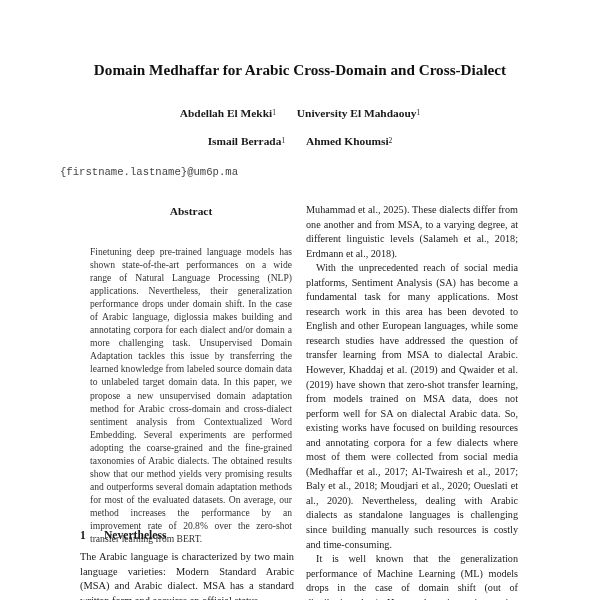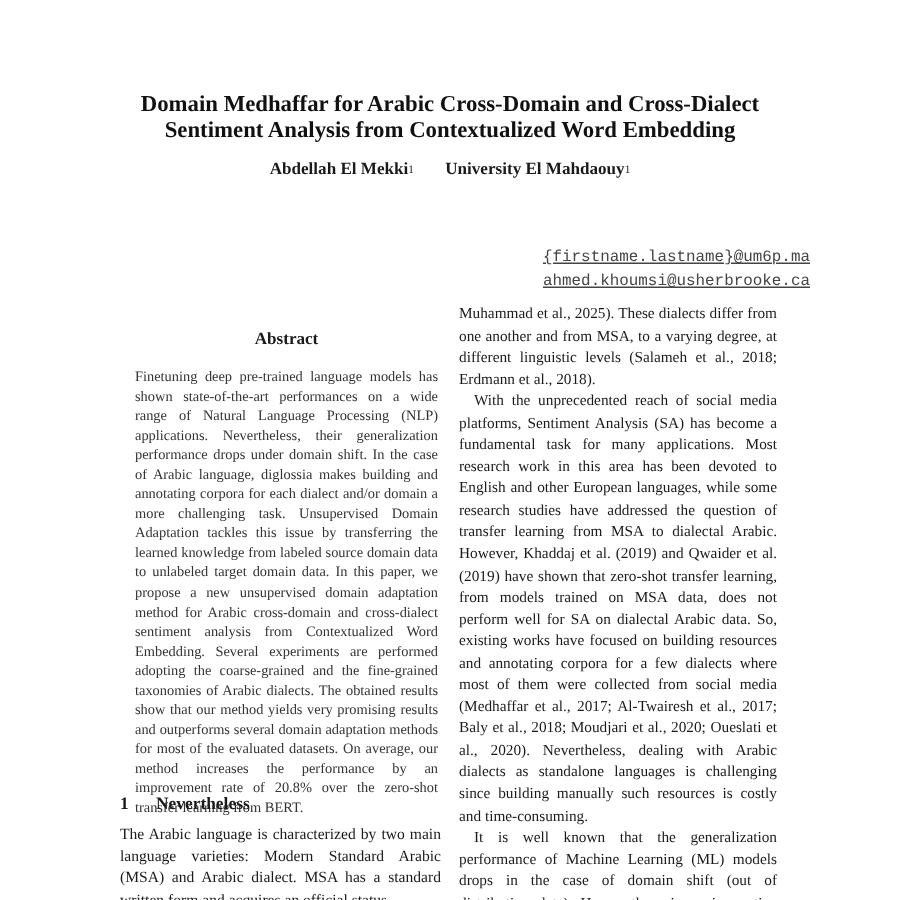--- a/index.html
+++ b/index.html
@@ -7,57 +7,59 @@
          font-family:"Liberation Serif", "DejaVu Serif", serif; color:#1a1a1a; }
   .title { position:absolute; top:62px; left:60px; width:480px; text-align:center;
            font-weight:bold; font-size:15.2px; line-height:16.5px; color:#111; }
   .authors { position:absolute; top:100px; left:60px; width:480px; text-align:center;
              font-weight:bold; font-size:11.4px; line-height:15.5px; }
   .authors .a { display:inline-block; margin:6px 9px; }
   .authors sup { font-weight:normal; font-size:7.5px; vertical-align:top; position:relative; top:-1px; }
   .affil { position:absolute; top:132px; left:60px; width:480px; text-align:center;
            font-size:11.4px; line-height:16px; }
   .affil sup { font-size:7.5px; vertical-align:top; position:relative; top:-1px; }
-  .emails { position:absolute; top:164px; left:60px; width:480px; text-align:right;
+  .emails { position:absolute; top:164px; left:60px; width:480px; text-align:left;
             font-family:"Liberation Mono", "DejaVu Sans Mono", monospace; font-size:10.6px;
-            line-height:16px; color:#444;text-decoration:underline; }
+            line-height:16px; color:#444; }
   .col { position:absolute; font-size:10.2px; line-height:13.05px; text-align:justify; }
   .col-right { left:306px; width:212px; }
   .abs-head { position:absolute; top:205px; left:88px; width:206px; text-align:center;
-              font-weight:bold; font-size:11.4px;margin-top:15px; }
+              font-weight:bold; font-size:11.4px; }
   .abstract { top:224px; left:90px; width:202px; font-size:9.6px; line-height:13.05px; color:#333;margin-top:21px; }
   .sec-head { position:absolute; top:529px; left:80px; font-weight:bold; font-size:11.6px; }
   .sec-head .num { display:inline-block; width:24px; }
   .intro { top:550px; left:80px; width:214px; font-size:10.4px; line-height:14.6px; }
   .right-text { top:203px; font-size:10.2px; line-height:14.55px; }
   .right-text p { margin:0; }
   .right-text p.indent { text-indent:10px; }
   p { margin:0; }
 </style>
 </head>
 <body>
 
 <div class="title">
   <div>Domain Medhaffar for Arabic Cross-Domain and Cross-Dialect</div>
-  <div>Sentiment Analysis from Contextualized Word Embedding</div>
 </div>
 
 <div class="authors">
   <div>
     <span class="a"><span>Abdellah El Mekki</span><sup>1</sup></span>
     <span class="a"><span>University El Mahdaouy</span><sup>1</sup></span>
+  </div>
+  <div>
+    <span class="a"><span>Ismail Berrada</span><sup>1</sup></span>
+    <span class="a"><span>Ahmed Khoumsi</span><sup>2</sup></span>
   </div>
 </div>
 
 <div class="affil">
 </div>
 
 <div class="emails">
   <div>{firstname.lastname}@um6p.ma</div>
-  <div>ahmed.khoumsi@usherbrooke.ca</div>
 </div>
 
 <div class="abs-head">Abstract</div>
 <div class="col abstract">Finetuning deep pre-trained language models has shown state-of-the-art performances on a wide range of Natural Language Processing (NLP) applications. Nevertheless, their generalization performance drops under domain shift. In the case of Arabic language, diglossia makes building and annotating corpora for each dialect and/or domain a more challenging task. Unsupervised Domain Adaptation tackles this issue by transferring the learned knowledge from labeled source domain data to unlabeled target domain data. In this paper, we propose a new unsupervised domain adaptation method for Arabic cross-domain and cross-dialect sentiment analysis from Contextualized Word Embedding. Several experiments are performed adopting the coarse-grained and the fine-grained taxonomies of Arabic dialects. The obtained results show that our method yields very promising results and outperforms several domain adaptation methods for most of the evaluated datasets. On average, our method increases the performance by an improvement rate of 20.8% over the zero-shot transfer learning from BERT.</div>
 
 <div class="sec-head">
   <span class="num">1</span><span>Nevertheless</span>
 </div>
 <div class="col intro">The Arabic language is characterized by two main language varieties: Modern Standard Arabic (MSA) and Arabic dialect. MSA has a standard written form and acquires an official status</div>
 

